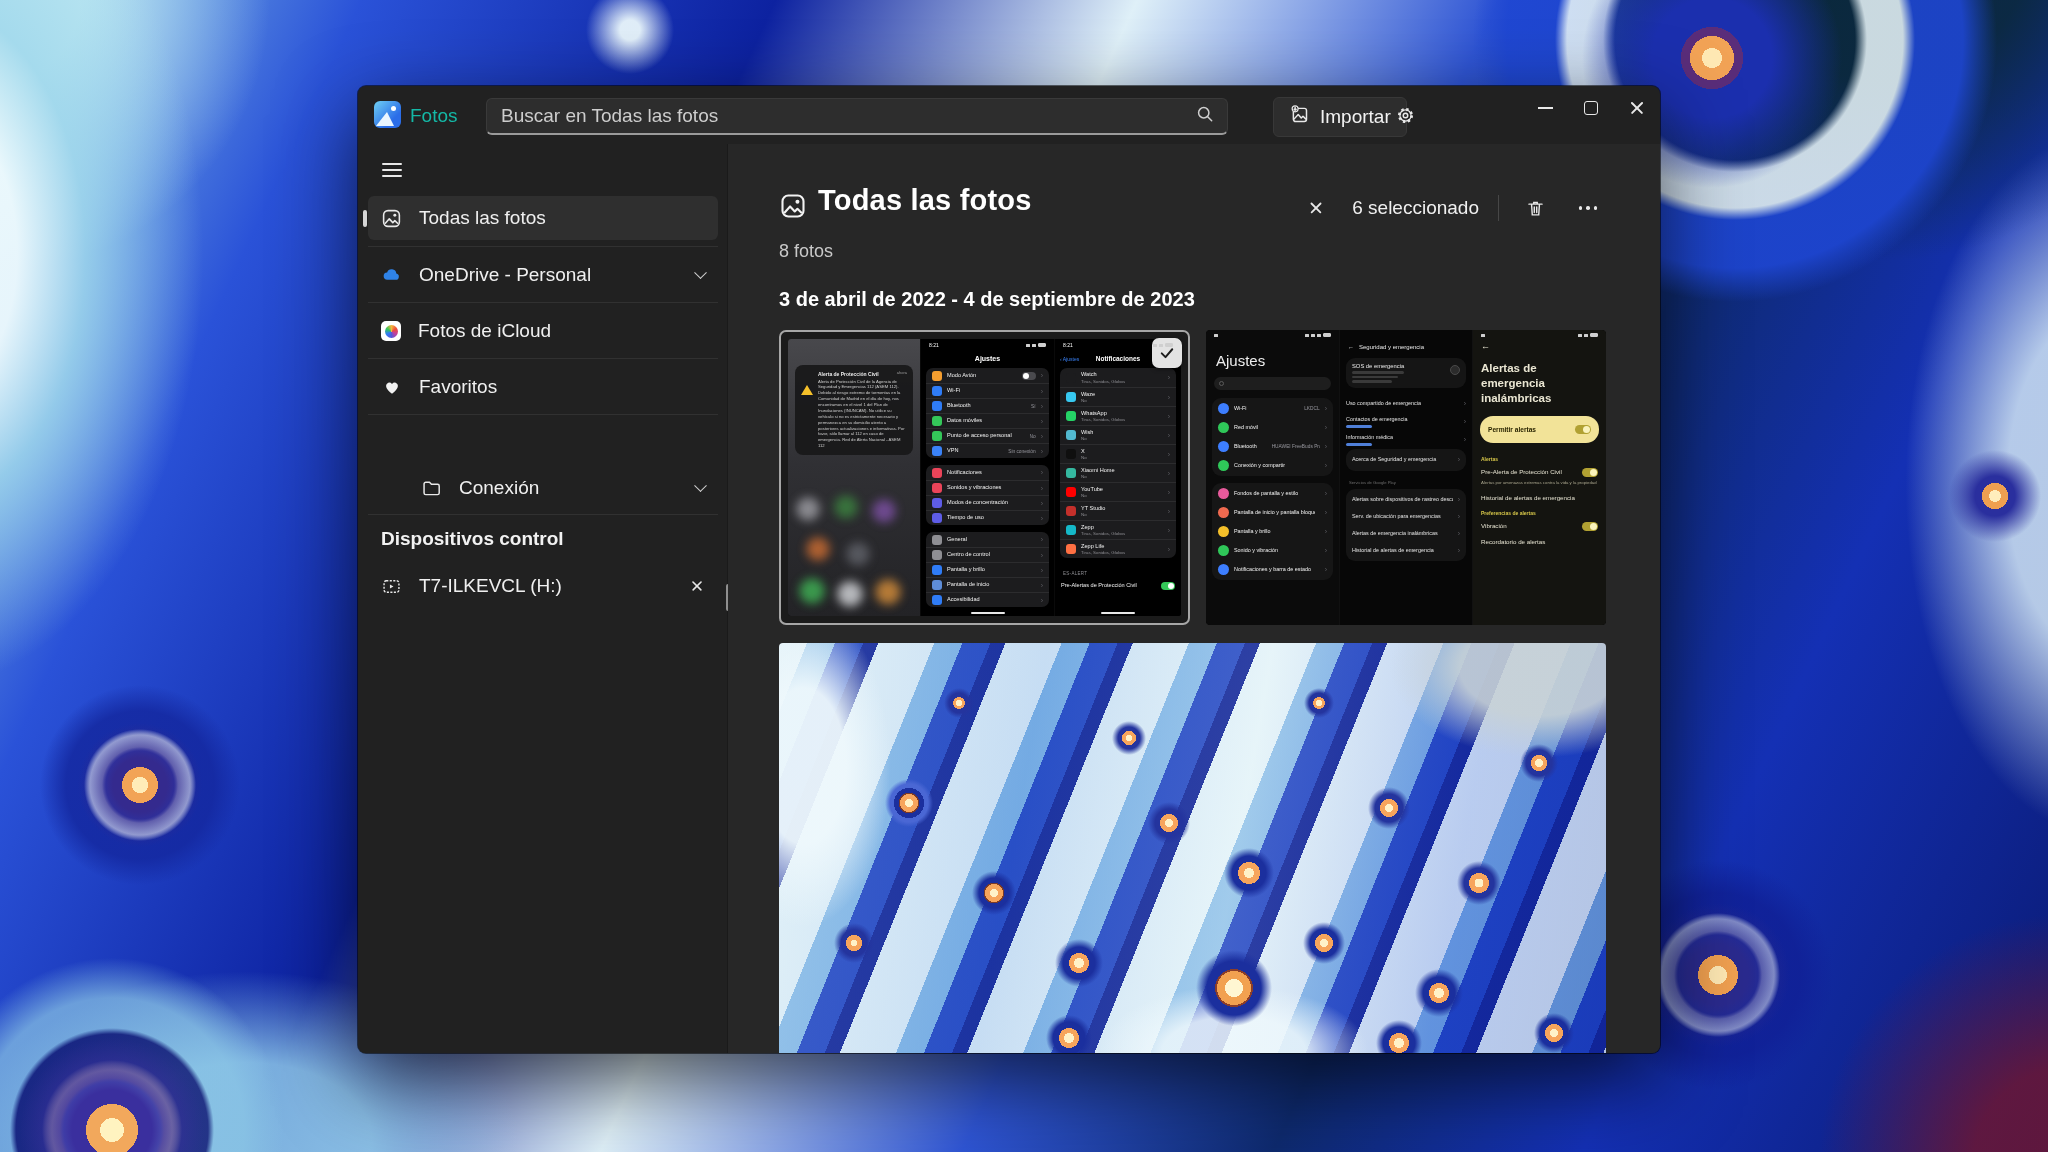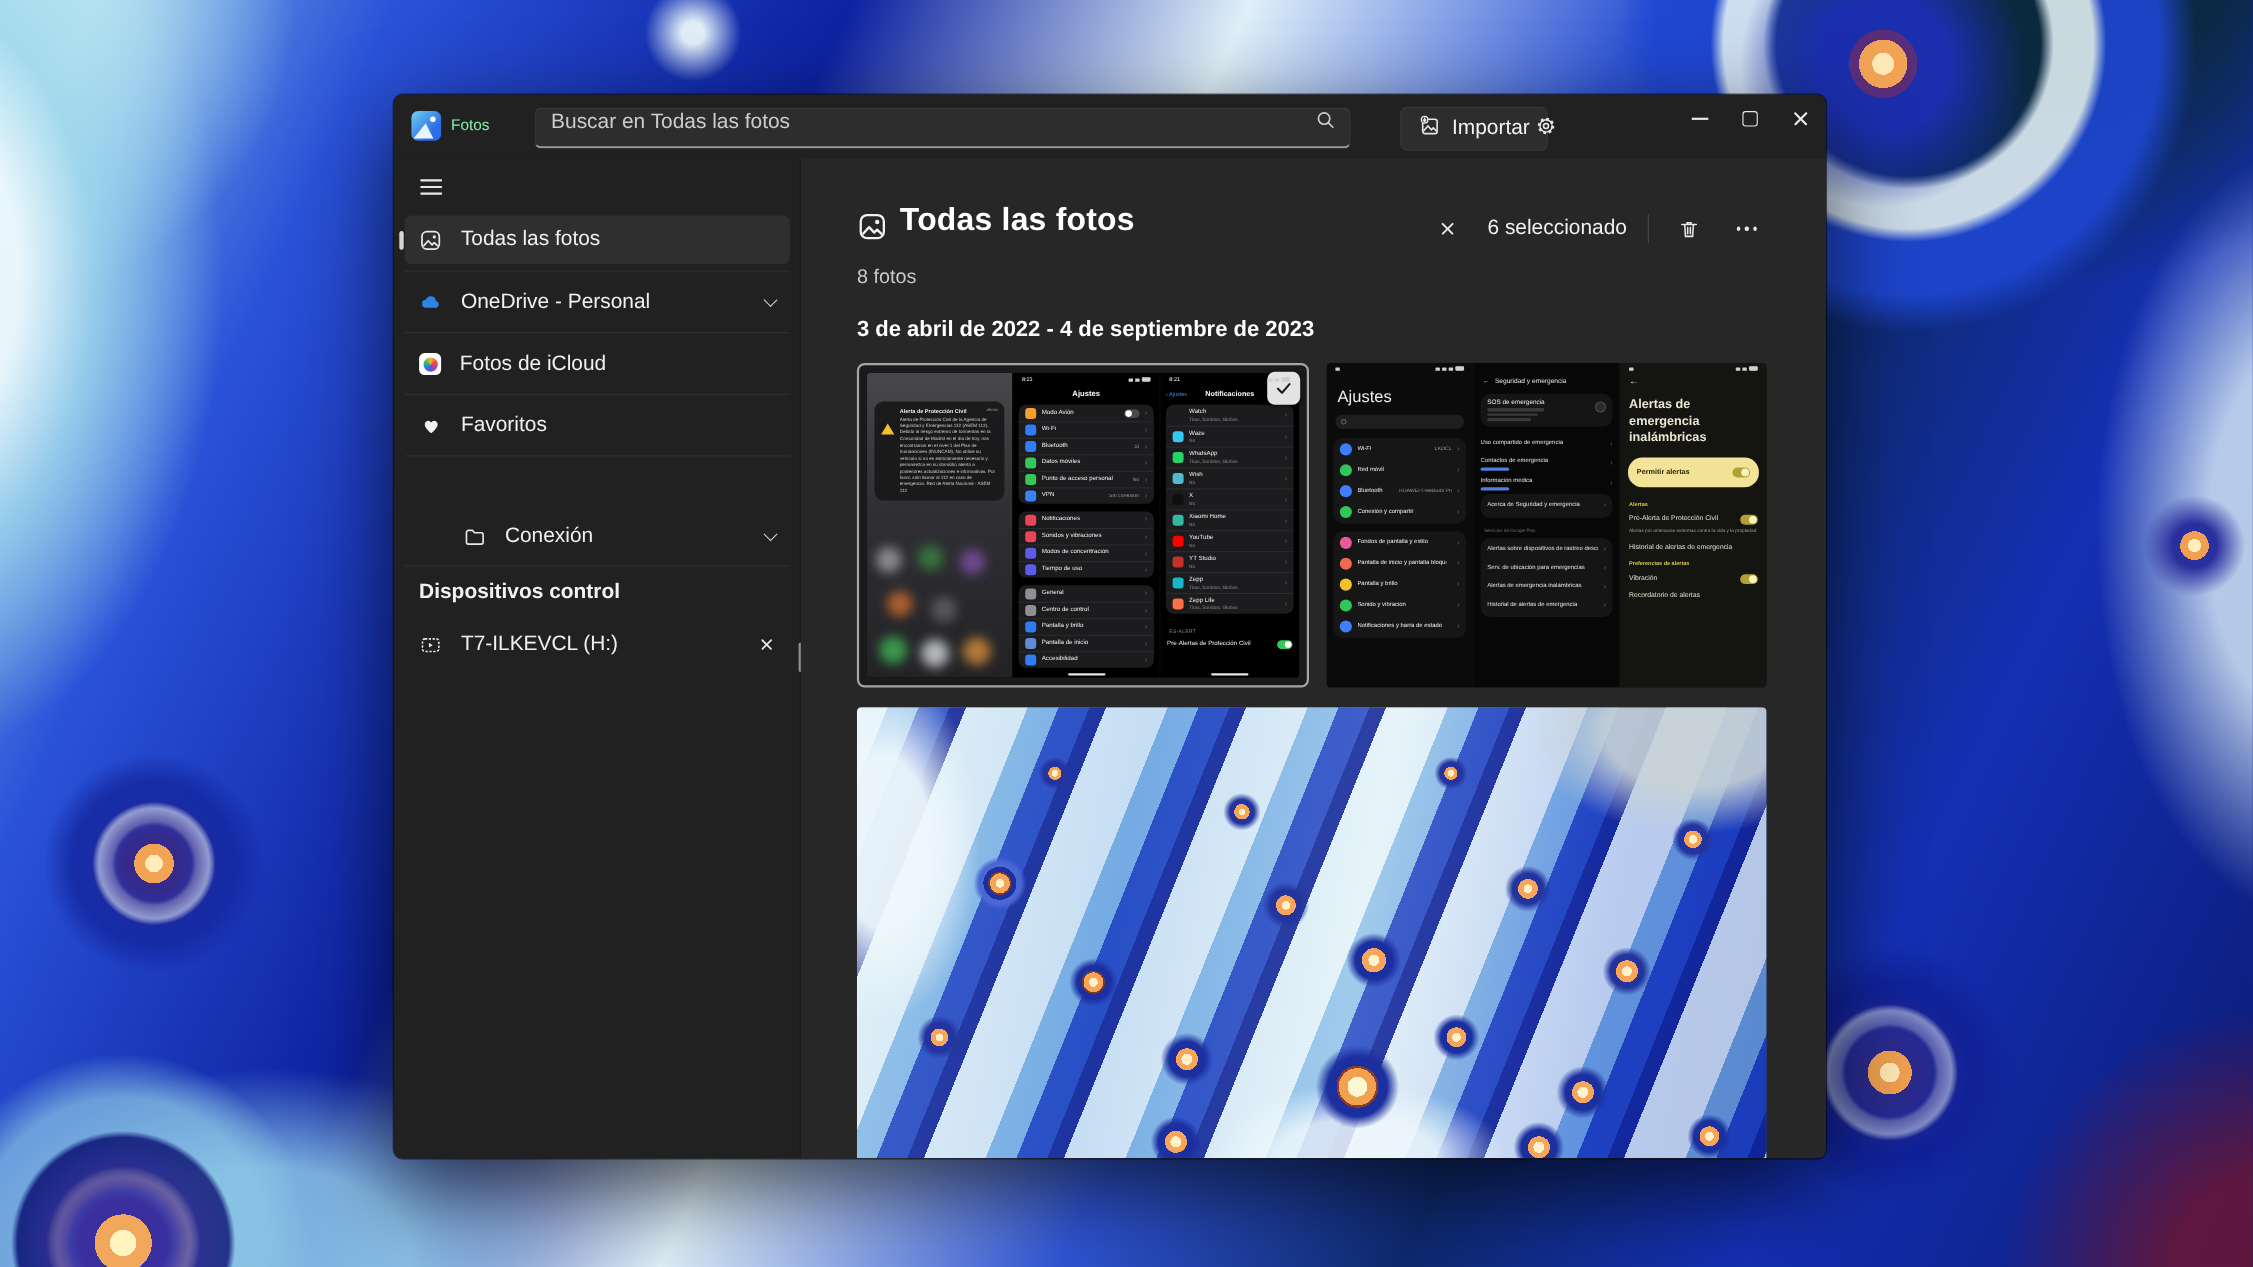--- a/index.html
+++ b/index.html
@@ -29,23 +29,23 @@
   }
   
   .window{position:absolute;left:358px;top:86px;width:1302px;height:967px;background:#212121;
     border-radius:8px;overflow:hidden;box-shadow:0 28px 80px rgba(0,0,0,.65),0 0 0 1px rgba(0,0,0,.55)}
   
   .titlebar{position:absolute;top:0;left:0;right:0;height:58px}
   .appicon{position:absolute;left:16px;top:15px;width:27px;height:27px;border-radius:6px;
     background:linear-gradient(135deg,#6fd0f5 0%,#2b6de8 70%);overflow:hidden}
   .appicon .mtn{position:absolute;left:3px;bottom:2px;width:0;height:0;border-left:9px solid transparent;border-right:9px solid transparent;border-bottom:14px solid #eaf6ff;transform:skewX(-8deg)}
   .appicon .sun{position:absolute;right:5px;top:5px;width:5px;height:5px;border-radius:50%;background:#fff}
-  .apptitle{position:absolute;left:52px;top:19px;font-size:14px;color:#86efac}
+  .apptitle{position:absolute;left:52px;top:19px;font-size:19px;color:#14b8a6}
   .searchbox{position:absolute;left:128px;top:12px;width:742px;height:37px;background:#2d2d2d;
-    border:1px solid #3a3a3a;border-bottom:2px solid #9a9a9a;border-radius:6px;display:flex;align-items:flex-start;padding:0 12px}
+    border:1px solid #3a3a3a;border-bottom:2px solid #9a9a9a;border-radius:6px;display:flex;align-items:center;padding:0 12px}
   .searchbox input{flex:1;background:transparent;border:0;outline:0;color:#e8e8e8;font-size:19px;font-family:inherit}
   .searchbox input::placeholder{color:#cdcdcd;opacity:1}
   .btn-import{position:absolute;left:915px;top:11px;height:40px;padding:0 15px;background:#2d2d2d;border:1px solid #383838;border-radius:6px;display:flex;align-items:center;gap:10px;font-size:19px;color:#f2f2f2}
   .btn-gear{position:absolute;left:1024px;top:11px;width:46px;height:40px;display:flex;align-items:center;justify-content:center;border-radius:6px}
   .caption{position:absolute;right:0;top:0;height:44px;display:flex}
   .cap{width:46px;height:44px;display:flex;align-items:center;justify-content:center}
   .ico-min{width:15px;height:2px;background:#e8e8e8}
   .ico-max{width:14px;height:14px;border:1.6px solid #e8e8e8;border-radius:3px}
   .xmark{position:relative;width:16px;height:16px}
   .xmark::before,.xmark::after{content:"";position:absolute;left:0;top:7px;width:16px;height:1.7px;background:#e8e8e8;border-radius:1px}

